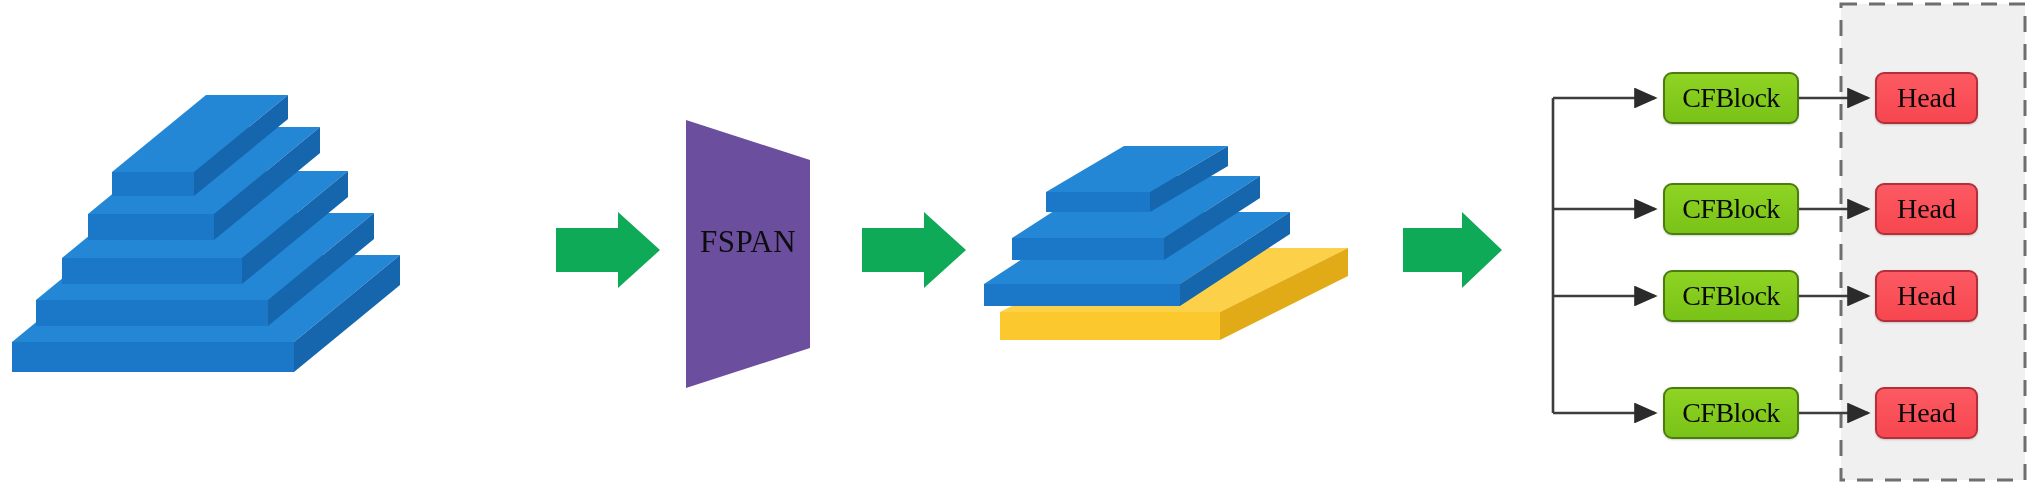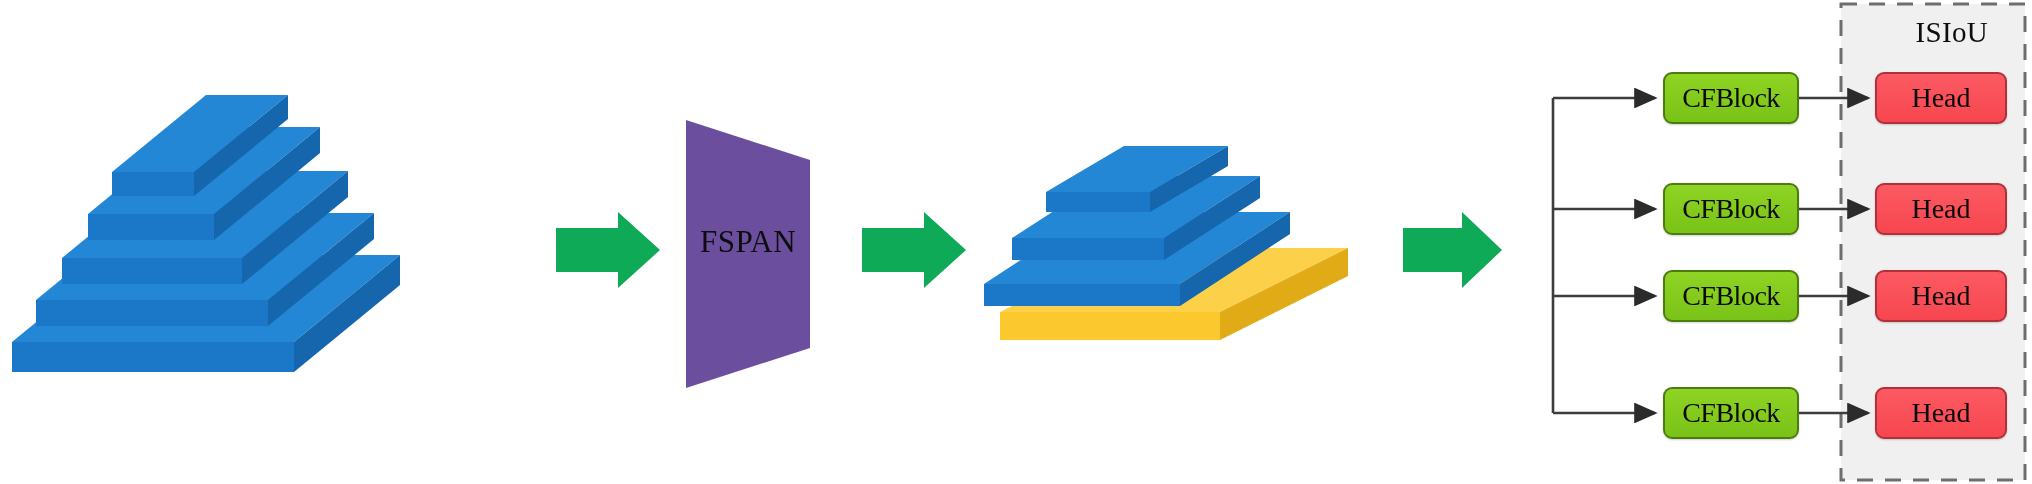--- a/index.html
+++ b/index.html
@@ -41,21 +41,21 @@
     width: 136px;
     height: 52px;
     border-radius: 9px;
     border: 2px solid #4c7c10;
     background: linear-gradient(180deg, #8fd424 0%, #79c217 100%);
     font-size: 28px;
     letter-spacing: -0.5px;
     box-shadow: 0 1px 2px rgba(0,0,0,0.18);
   }
   .head-box {
-    width: 132px;
+    width: 103px;
     height: 52px;
     border-radius: 9px;
     border: 2px solid #b2303a;
     background: linear-gradient(180deg, #fc5a63 0%, #f7464f 100%);
     font-size: 28px;
     box-shadow: 0 1px 2px rgba(0,0,0,0.18);
   }
   .fspan-label {
     font-size: 31px;
     color: #0d0d0d;
@@ -182,21 +182,20 @@
 
       <line x1="1787" y1="98" x2="1868" y2="98" marker-end="url(#arrowhead)"></line>
       <line x1="1787" y1="209" x2="1868" y2="209" marker-end="url(#arrowhead)"></line>
       <line x1="1787" y1="296" x2="1868" y2="296" marker-end="url(#arrowhead)"></line>
       <line x1="1787" y1="413" x2="1868" y2="413" marker-end="url(#arrowhead)"></line>
     </g>
   </svg>
 
   <div class="node-label fspan-label" style="left:686px; top:220px; width:124px; height:44px;">FSPAN</div>
 
-  <div class="node-label isiou-label" style="left:1880px; top:12px; width:120px; height:40px; justify-content:flex-end; padding-right:12px;">ISIoU</div>
 
   <div class="node-label cf-box" style="left:1663px; top:72px;">
     <span>CFBlock</span>
   </div>
   <div class="node-label head-box" style="left:1875px; top:72px;">
     <span>Head</span>
   </div>
 
   <div class="node-label cf-box" style="left:1663px; top:183px;">
     <span>CFBlock</span>

